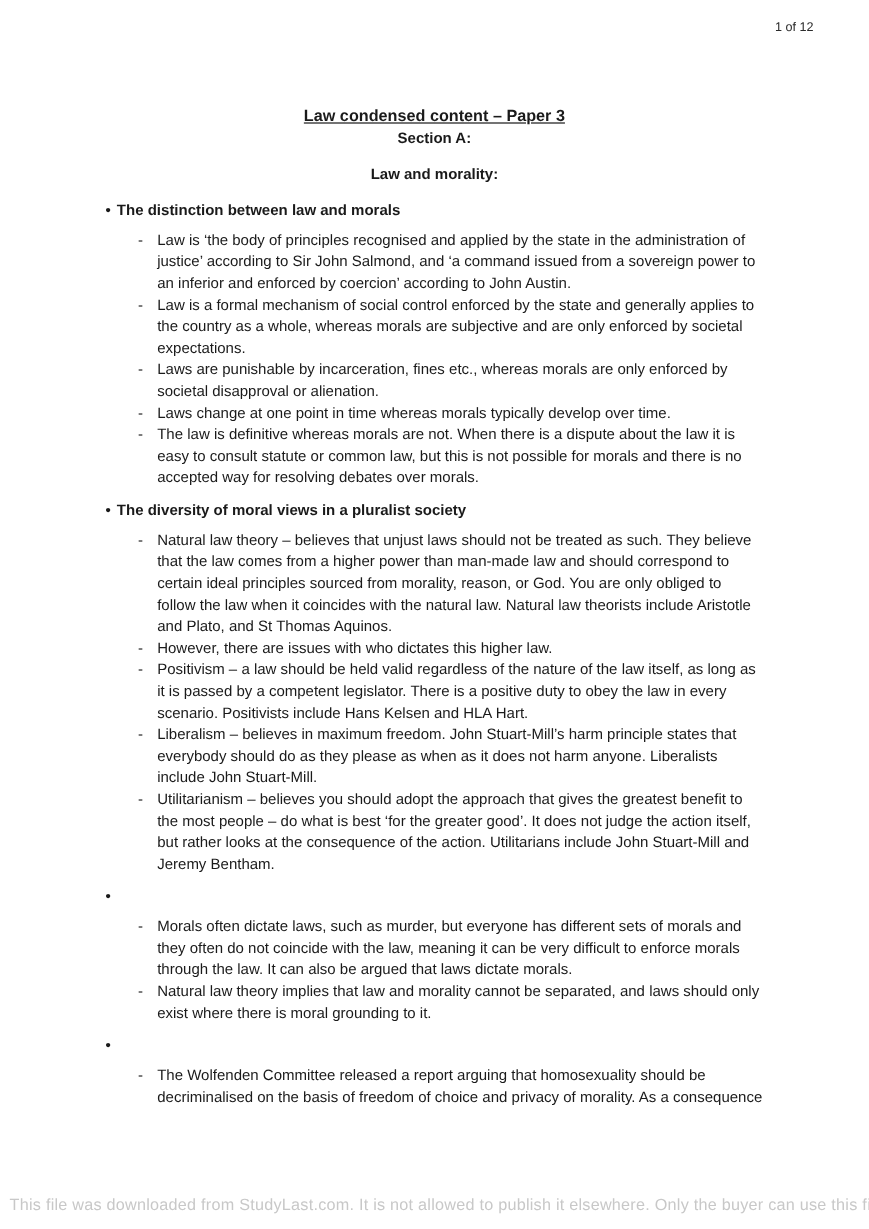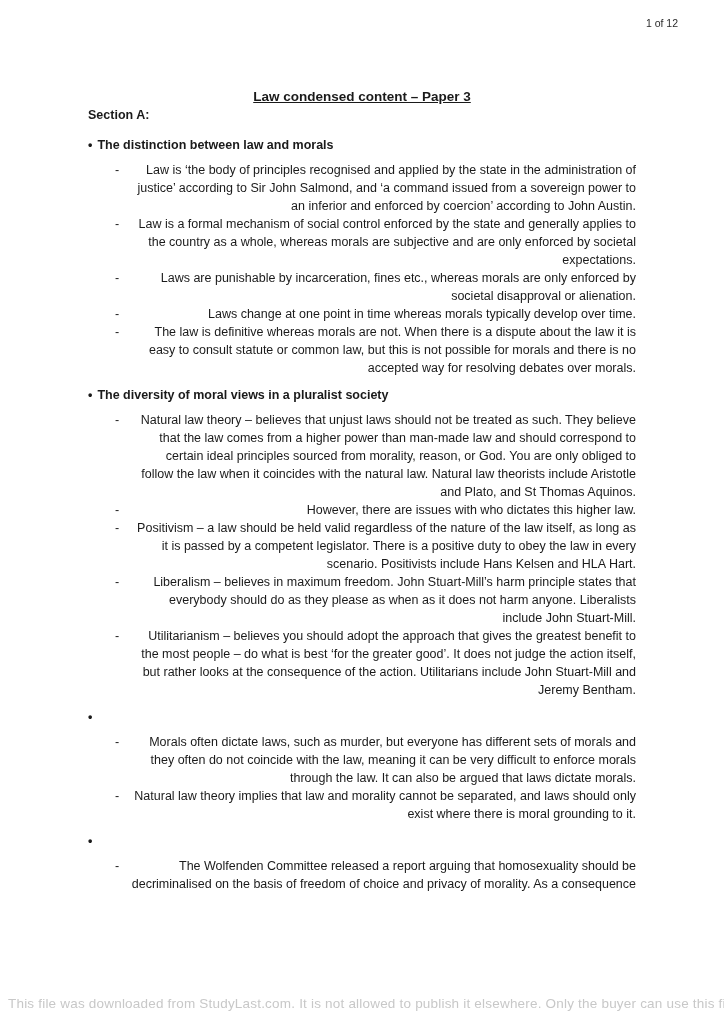--- a/index.html
+++ b/index.html
@@ -35,20 +35,21 @@
     font-weight: bold;
     font-size: 13.5px;
     line-height: 18px;
     text-decoration: underline;
   }
   .label {
     font-weight: bold;
     font-size: 12.5px;
     line-height: 18px;
     margin-bottom: 12px;
+    text-align: center;
   }
   .section-heading {
     display: flex;
     font-weight: bold;
     font-size: 12.5px;
     line-height: 18px;
     margin-top: 9px;
     margin-bottom: 7px;
   }
   .bullet {
@@ -61,21 +62,20 @@
     display: flex;
     font-size: 12.5px;
     line-height: 18px;
   }
   .dash {
     width: 16px;
     flex-shrink: 0;
   }
   .item-text {
     width: 505px;
-    text-align: right;
   }
   .watermark {
     position: absolute;
     left: 8px;
     bottom: 13px;
     width: 712px;
     font-size: 13.5px;
     color: #c8c8c8;
     white-space: nowrap;
     letter-spacing: 0.2px;
@@ -87,20 +87,21 @@
 <div class="page">
 
   <div class="page-number">1 of 12</div>
 
   <div class="content">
 
     <div class="doc-title">Law condensed content – Paper 3</div>
 
     <div class="label">Section A:</div>
 
+    <div class="label">Law and morality:</div>
 
     <div class="section">
       <div class="section-heading">
         <span class="bullet">•</span>
         <span>The distinction between law and morals</span>
       </div>
       <div class="dash-list">
         <div class="dash-item">
           <span class="dash">-</span>
           <span class="item-text">Law is ‘the body of principles recognised and applied by the state in the administration of justice’ according to Sir John Salmond, and ‘a command issued from a sovereign power to an inferior and enforced by coercion’ according to John Austin.</span>

